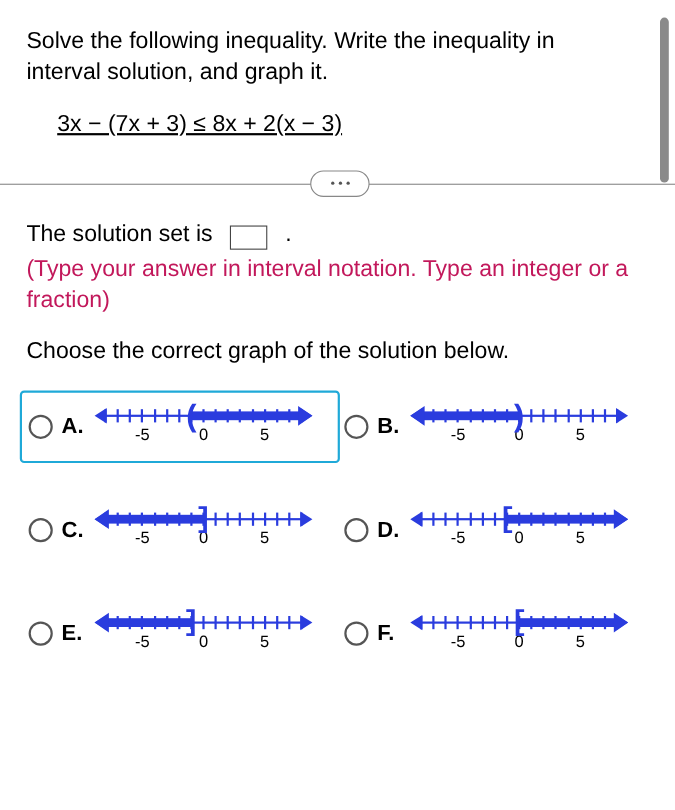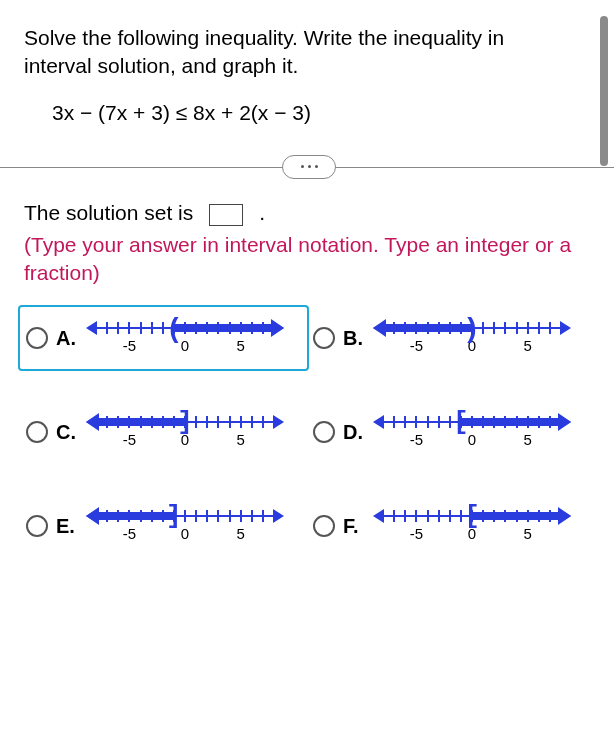--- a/index.html
+++ b/index.html
@@ -9,31 +9,31 @@
     height: 736px;
     position: relative;
     overflow: hidden;
     background: #fff;
     color: #000;
   }
   .page {
     padding: 24px 20px 10px 24px;
   }
   .qtext { font-size: 21px; line-height: 1.35; margin-bottom: 20px; padding-right: 30px; }
-  .equation { font-size: 21px; margin-left: 28px; margin-bottom: 30px; }
+  .equation { font-size: 21px; margin-left: 28px; margin-bottom: 30px; text-decoration: underline; }
   .hr-wrap { position: relative; height: 24px; margin-bottom: 22px; }
   .hr-line { border-top: 1px solid #888; position: absolute; top: 12px; left: -24px; right: -20px; }
   .pill {
     position: absolute; top: 0; left: 50%; transform: translateX(-50%);
     width: 54px; height: 24px; border: 1px solid #888; border-radius: 12px;
     background: #fff; display: flex; align-items: center; justify-content: center;
     gap: 4px;
   }
   .pill span.dot { width: 3px; height: 3px; background: #555; border-radius: 50%; }
-  .solset { font-size: 21px; margin-bottom: 6px; display: flex; align-items: flex-start; flex-wrap: wrap; gap: 16px; }
+  .solset { font-size: 21px; margin-bottom: 6px; display: flex; align-items: center; flex-wrap: wrap; gap: 16px; }
   .ans-box { display: inline-block; width: 34px; height: 22px; border: 1px solid #444; vertical-align: baseline; position: relative; top: 3px; }
   .hint { font-size: 21px; color: #c2185b; margin-bottom: 20px; line-height: 1.35; padding-right: 20px;}
   .choose { font-size: 21px; margin-bottom: 26px; }
 
   .grid {
     display: grid;
     grid-template-columns: 1fr 1fr;
     column-gap: 0px;
     row-gap: 32px;
     margin-left: -4px;
@@ -115,20 +115,21 @@
     </div>
   </div>
 
   <p class="solset">
     <span>The solution set is</span>
     <span class="ans-box"></span>
       <span>.</span>
   </p>
   <p class="hint">(Type your answer in interval notation. Type an integer or a fraction)</p>
 
+  <p class="choose">Choose the correct graph of the solution below.</p>
 
   <div class="grid">
 
     <div class="opt selected">
       <div class="radio"></div>
       <div class="letter">A.</div>
       <div class="nl">
           <div class="axis"></div>
           <div class="arrowL"></div>
           <div class="arrowR"></div>

